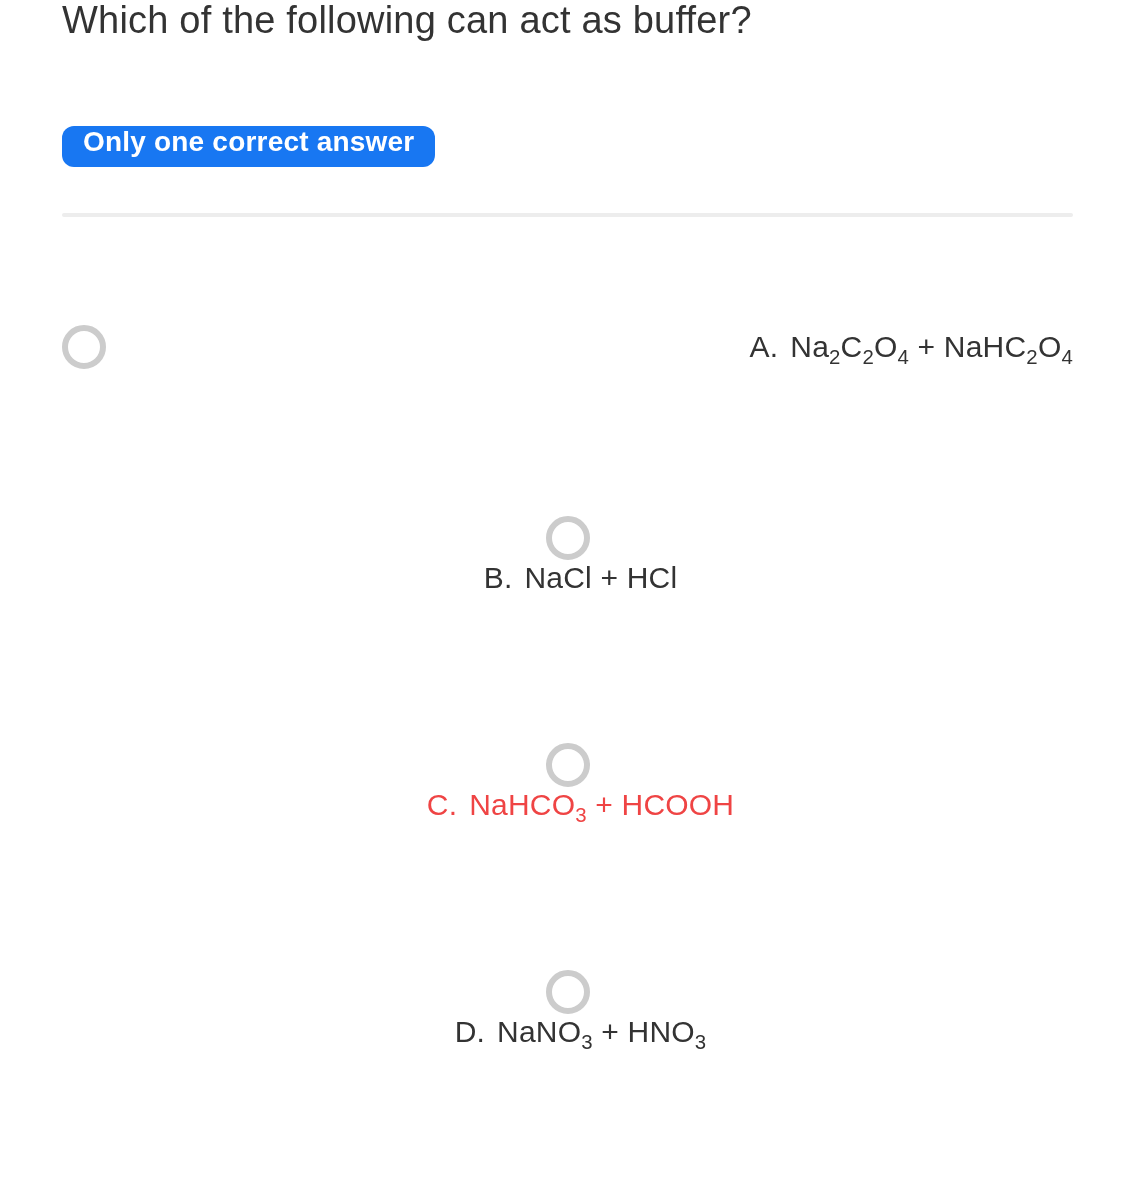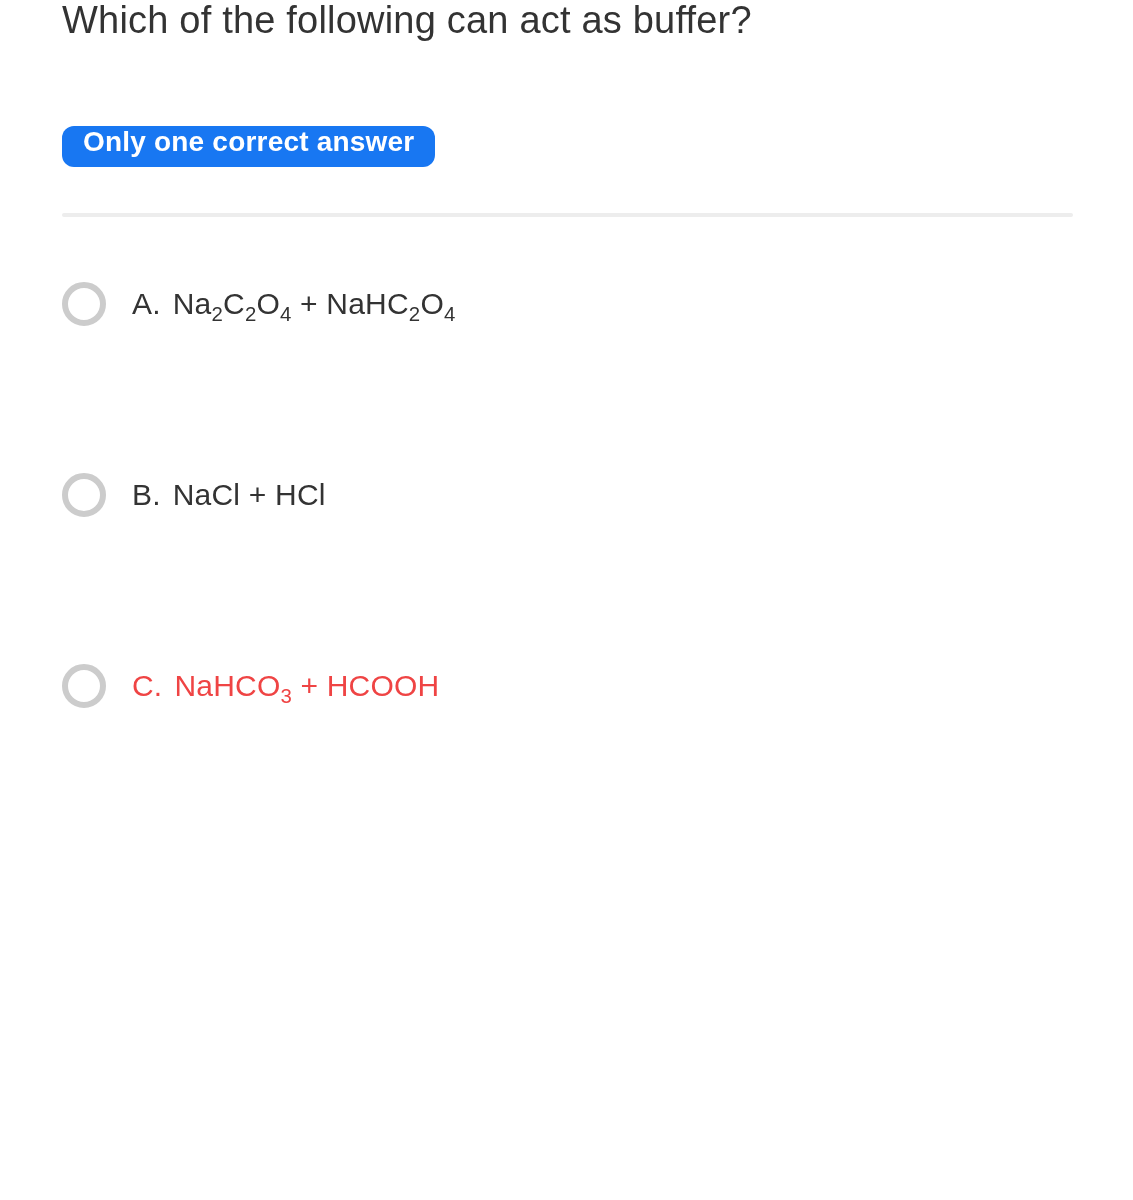--- a/index.html
+++ b/index.html
@@ -47,22 +47,22 @@
     background: #ededed;
   }
   .options {
     list-style: none;
   }
   .option-row {
     display: flex;
     align-items: center;
     cursor: pointer;
   }
-  .option-row.first { margin-top: 65px; }
-  .option-row + .option-row { margin-top: 147px; }
+  .option-row.first { margin-top: 108px; justify-content: space-between; }
+  .option-row + .option-row { margin-top: 147px; flex-direction: column; }
   .radio {
     flex: 0 0 auto;
     width: 44px;
     height: 44px;
     border: 6px solid #cccccc;
     border-radius: 50%;
     background: #ffffff;
   }
   .option-text {
     margin-left: 26px;
@@ -106,15 +106,21 @@
       </span>
     </li>
 
     <li class="option-row">
       <span class="radio" style="border-color: rgb(204, 204, 204);"></span>
       <span class="option-text" style="color: #ef4444;">
         <span class="option-letter">C.</span><span class="option-formula">NaHCO<sub>3</sub> + HCOOH</span>
       </span>
     </li>
 
+    <li class="option-row">
+      <span class="radio" style="border-color: rgb(204, 204, 204);"></span>
+      <span class="option-text" style="color: rgb(51, 51, 51);">
+        <span class="option-letter">D.</span><span class="option-formula">NaNO<sub>3</sub> + HNO<sub>3</sub></span>
+      </span>
+    </li>
 
   </ul>
 </div>
 
 </body></html>

